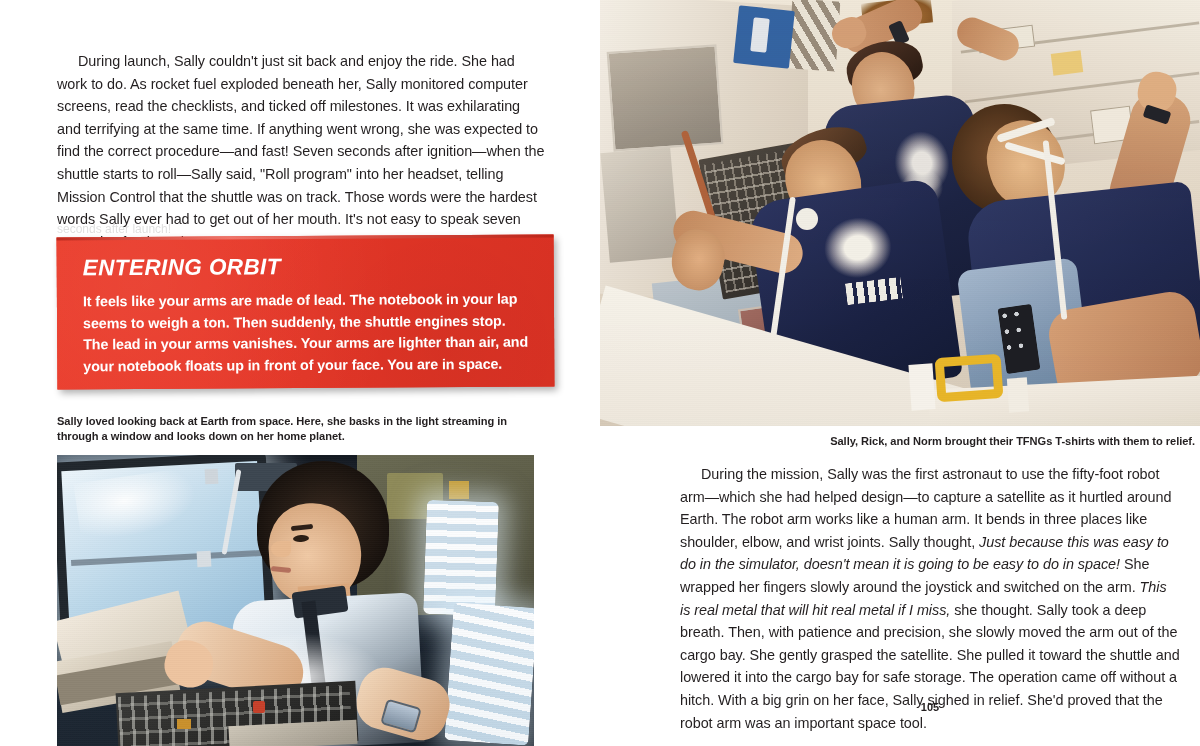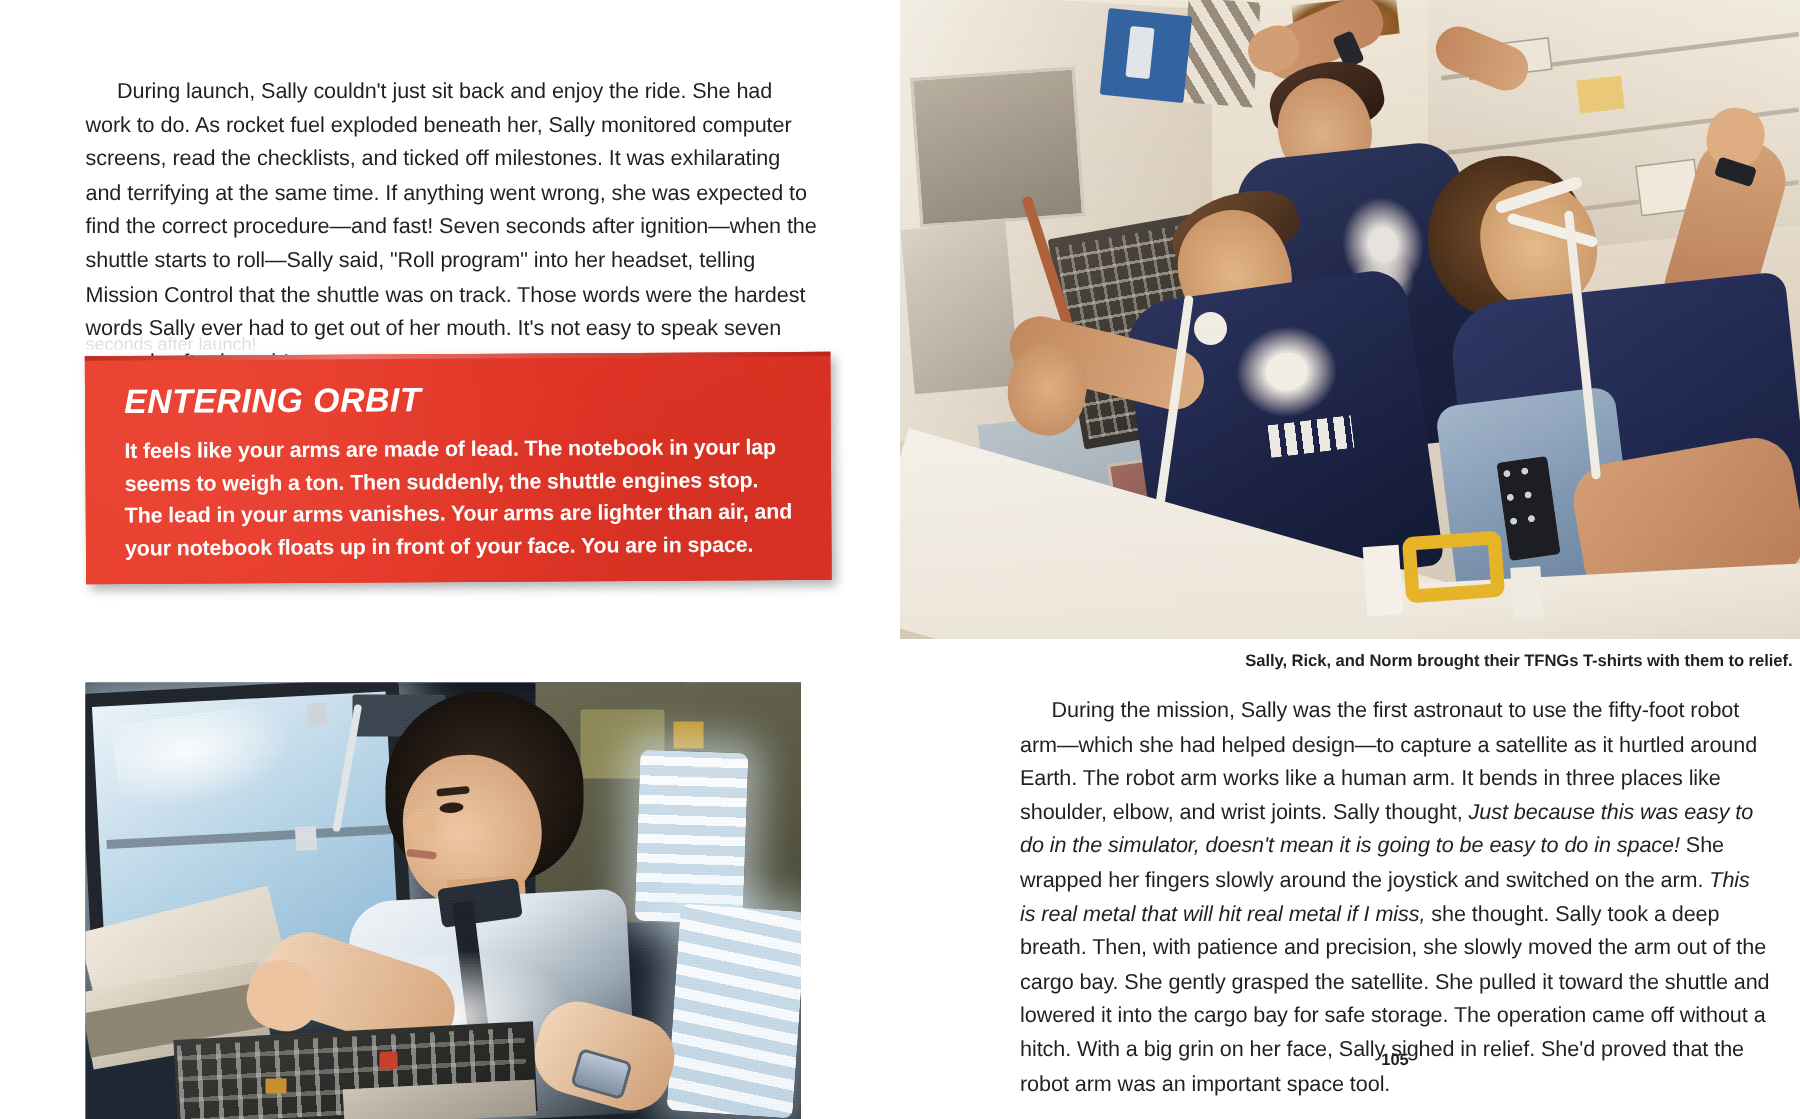--- a/index.html
+++ b/index.html
@@ -396,20 +396,21 @@
     <span>seconds after launch!</span>
   </div>
 
   <div class="callout-wrap">
     <div class="callout">
       <div class="callout-title">ENTERING ORBIT</div>
       <div class="callout-body">It feels like your arms are made of lead. The notebook in your lap seems to weigh a ton. Then suddenly, the shuttle engines stop. The lead in your arms vanishes. Your arms are lighter than air, and your notebook floats up in front of your face. You are in space.</div>
     </div>
   </div>
 
+  <div class="caption caption-left">Sally loved looking back at Earth from space. Here, she basks in the light streaming in through a window and looks down on her home planet.</div>
 
   <div class="photo photo-bot">
     <div class="ph b-bg"></div>
     <div class="ph b-ceil"></div>
     <div class="ph b-panelR"></div>
     <div class="ph b-panelR2"></div>
     <div class="ph b-panelR3"></div>
     <div class="ph b-window"></div>
     <div class="ph b-win-glare"></div>
     <div class="ph b-win-bar"></div>

